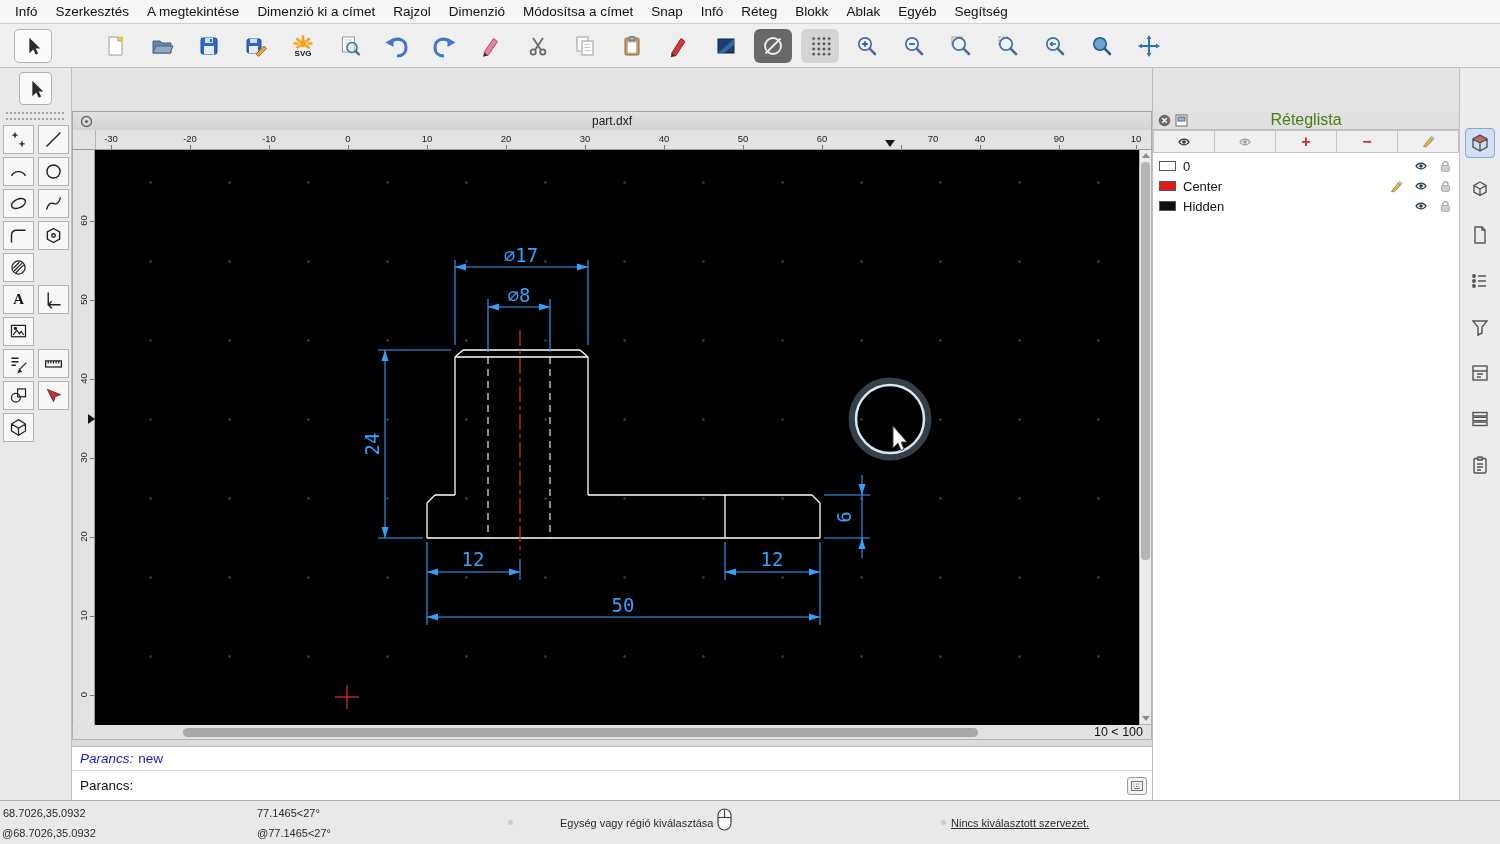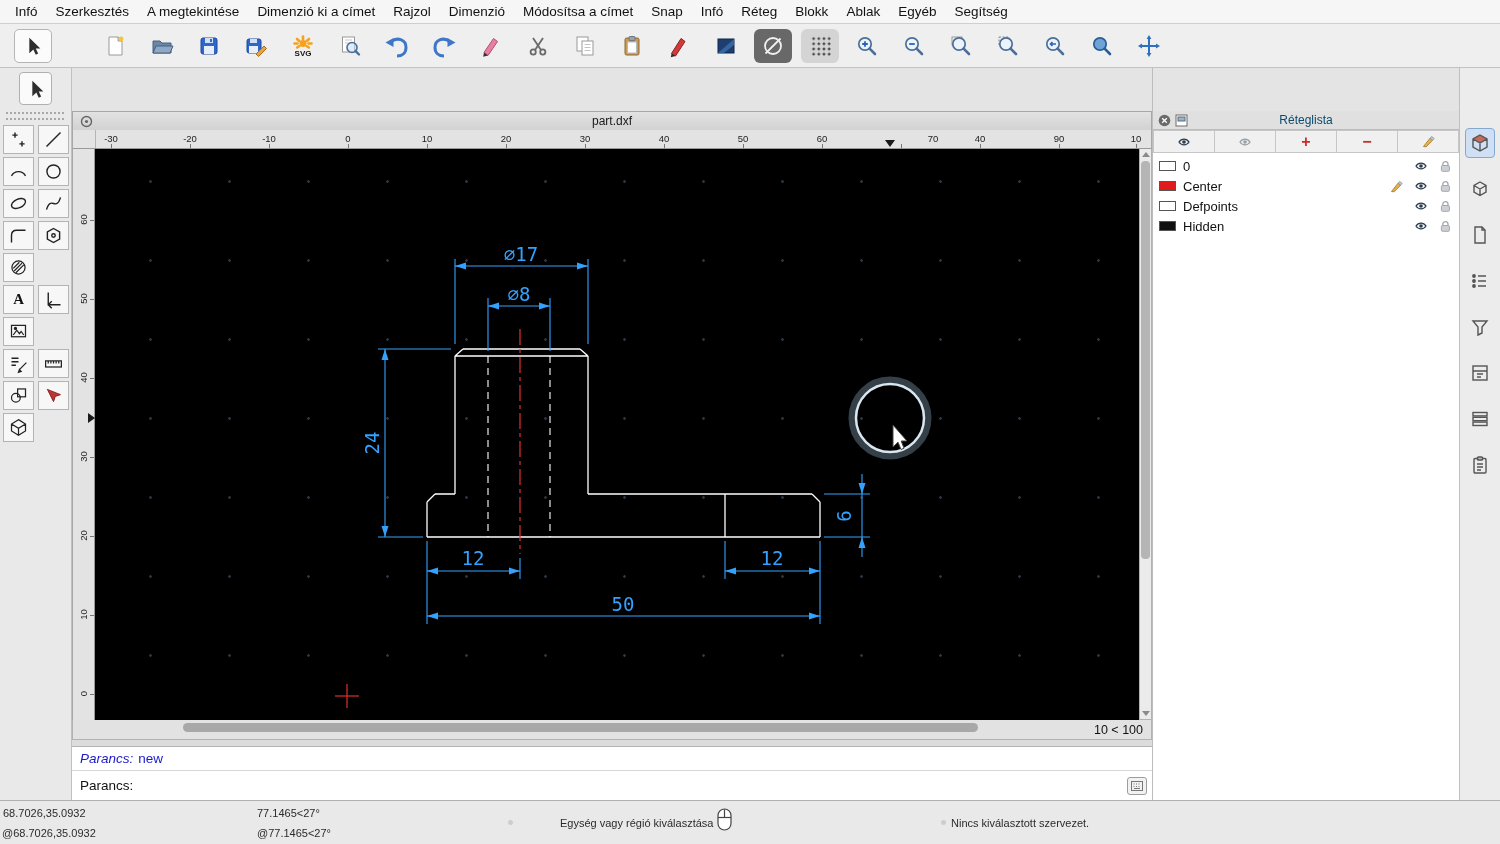--- a/index.html
+++ b/index.html
@@ -48,35 +48,35 @@
   .vmarker { position:absolute; left:15px; width:0; height:0; border-top:5px solid transparent; border-bottom:5px solid transparent; border-left:7px solid #1a1a1a; }
   .canvas { flex:1; position:relative; background-color:#000;
             background-image:radial-gradient(circle, rgba(86,108,138,0.5) 1px, transparent 1.6px);
             background-size:79px 79px; background-position:16px 72px; }
   .canvas svg { position:absolute; left:0; top:0; }
   .vscroll { width:13px; flex:none; background:#ebebeb; border:1px solid #b2b2b2; border-top:none; position:relative; }
   .vthumb { position:absolute; left:1px; top:12px; width:9px; height:398px; background:#b5b5b5; border-radius:4px; }
   .arr { position:absolute; left:2px; width:0; height:0; border-left:4px solid transparent; border-right:4px solid transparent; }
   .arr.up { top:3px; border-bottom:5px solid #8a8a8a; }
   .arr.dn { bottom:3px; border-top:5px solid #8a8a8a; }
-  .hscroll-row { height:21px; background:#e2e2e2; border:1px solid #b2b2b2; border-top:none; display:flex; align-items:center; padding-left:15px; }
+  .hscroll-row { height:15px; background:#e2e2e2; border:1px solid #b2b2b2; border-top:none; display:flex; align-items:center; padding-left:15px; }
   .htrack { flex:1; position:relative; height:100%; }
   .hthumb { position:absolute; left:95px; top:3px; width:795px; height:9px; background:#a8a8a8; border-radius:4.5px; }
   .zoom-ind { width:72px; text-align:right; padding-right:8px; font-size:12.5px; color:#111; }
   .gap2 { height:6px; background:#dcdcdc; }
   .cmd-history { height:24px; background:#fff; border-top:1px solid #b5b5b5; display:flex; align-items:center; padding-left:8px; font-size:13.5px; color:#1a1acc; }
   .cmd-history i { margin-right:5px; }
   .cmd-input-row { height:30px; background:#fff; border-top:1px solid #d8d8d8; display:flex; align-items:center; padding:0 5px 0 8px; }
   .cmd-input-row label { font-size:13.5px; color:#111; margin-right:6px; }
   .cmd-input-row input { flex:1; height:22px; border:none; outline:none; font-size:13px; font-family:"Liberation Sans",sans-serif; }
   .kbd-btn { width:20px; height:18px; border:1px solid #9c9c9c; background:#f2f2f2; border-radius:3px; display:flex; align-items:center; justify-content:center; flex:none; }
 
   
   .panel-titlebar { height:19px; background:#e0e0e0; border-bottom:1px solid #bcbcbc; display:flex; align-items:center; padding:0 5px; }
-  .panel-titlebar .ttl { flex:1; text-align:center; font-size:12px; color:#0c4a6e; }
+  .panel-titlebar .ttl { flex:1; text-align:center; font-size:16px; color:#4d7c0f; }
   .panel-titlebar .tic { margin-right:4px; display:flex; }
   .panel-toolbar { height:23px; display:flex; background:#f0f0f0; }
   .ptb-cell { flex:1; border:1px solid #c6c6c6; border-left:none; display:flex; align-items:center; justify-content:center; }
   .ptb-cell:first-child { border-left:1px solid #c6c6c6; }
   .red-glyph { color:#cc2a2a; font-weight:bold; font-size:16px; line-height:1; }
   .layer-list { flex:1; background:#fff; padding-top:3px; }
   .layer-row { height:20px; display:flex; align-items:center; padding:0 7px 0 6px; gap:7px; font-size:13px; color:#111; }
   .swatch { width:17px; height:10px; border:1px solid #555; flex:none; }
   .lname { flex:1; }
   .lic { display:flex; align-items:center; margin-left:4px; }
@@ -658,34 +658,20 @@
               <use href="#sym-eye"></use>
             </svg>
           </span>
         <span class="lic">
             <svg width="13" height="12" viewBox="0 0 13 12">
               <use href="#sym-lock"></use>
             </svg>
           </span>
       </div>
       <div class="layer-row">
-        <span class="swatch" style="background:#ffffff"></span>
-        <span class="lname">Defpoints</span>
-        <span class="lic">
-            <svg width="14" height="12" viewBox="0 0 13 12">
-              <use href="#sym-eye"></use>
-            </svg>
-          </span>
-        <span class="lic">
-            <svg width="13" height="12" viewBox="0 0 13 12">
-              <use href="#sym-lock"></use>
-            </svg>
-          </span>
-      </div>
-      <div class="layer-row">
         <span class="swatch" style="background:#101010"></span>
         <span class="lname">Hidden</span>
         <span class="lic">
             <svg able="false" width="14" height="12" viewBox="0 0 13 12">
               <use href="#sym-eye"></use>
             </svg>
           </span>
         <span class="lic">
             <svg width="13" height="12" viewBox="0 0 13 12">
               <use href="#sym-lock"></use>
@@ -755,14 +741,14 @@
   <span class="abs" style="left:257px; top:6px;">77.1465&lt;27°</span>
   <span class="abs" style="left:257px; top:26px;">@77.1465&lt;27°</span>
   <i class="sep-dot" style="left:508px; top:19px;"></i>
   <span class="abs" style="left:560px; top:16px;">Egység vagy régió kiválasztása</span>
   <span class="abs" style="left:717px; top:7px;"><svg width="15" height="23" viewBox="0 0 15 23">
         <rect x="1" y="1" width="13" height="21" rx="6.5" fill="#fff" stroke="#444" stroke-width="1.2"></rect>
         <line x1="7.5" y1="1.5" x2="7.5" y2="9.5" stroke="#444" stroke-width="1.2"></line>
         <line x1="1" y1="9.5" x2="14" y2="9.5" stroke="#444" stroke-width="1.2"></line>
       </svg></span>
   <i class="sep-dot" style="left:941px; top:19px;"></i>
-  <span class="abs" style="left:951px; top:16px;">Nincs kiválasztott szervezet.</span>
+  <span class="abs" style="left:951px; top:16px;text-decoration:underline;">Nincs kiválasztott szervezet.</span>
 </div>
 
 </body></html>

